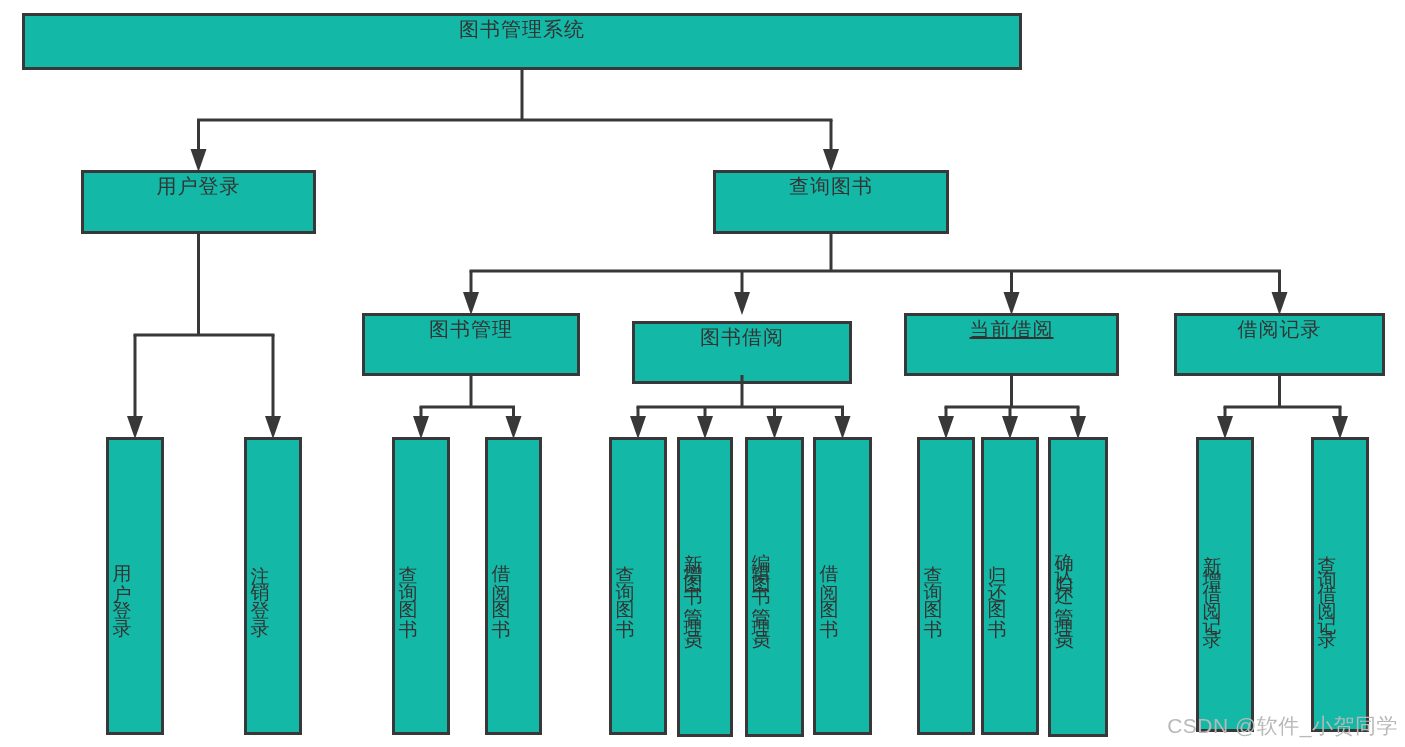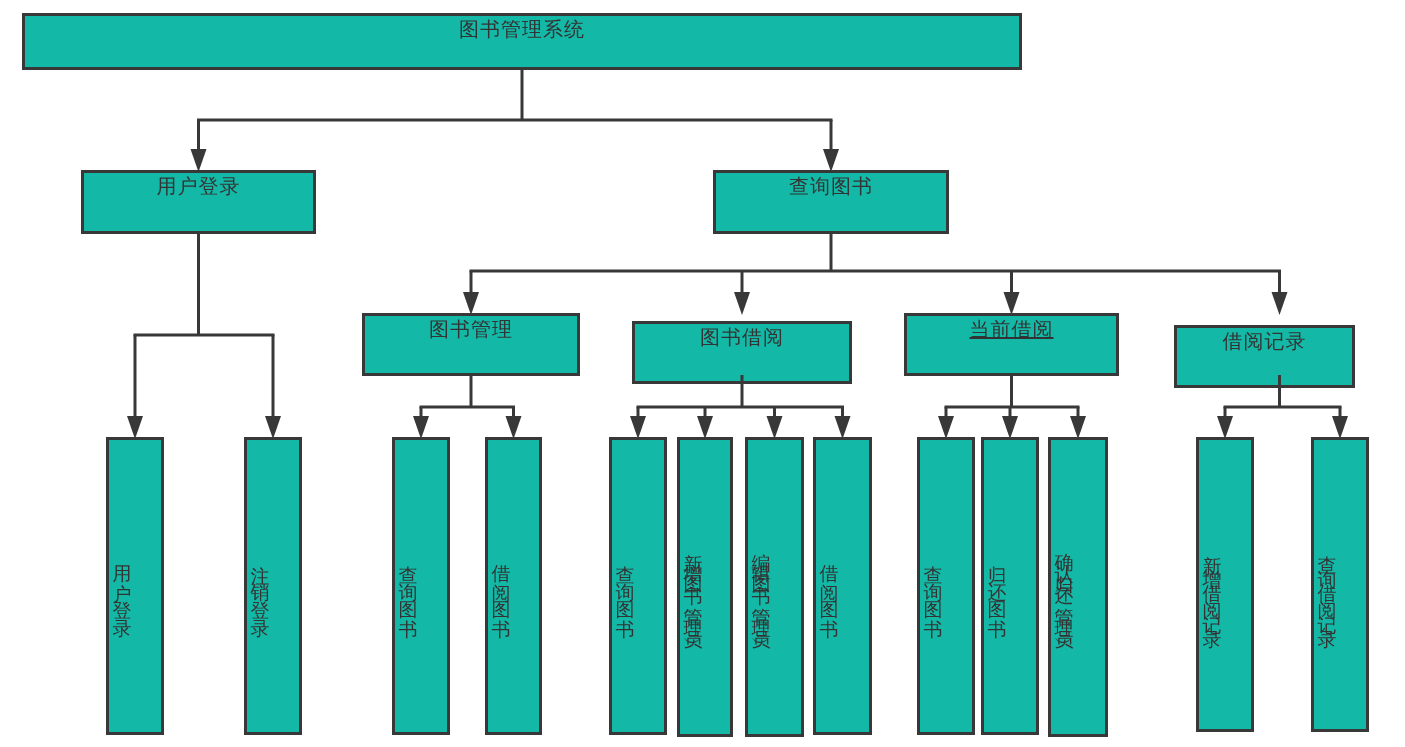--- a/index.html
+++ b/index.html
@@ -131,21 +131,21 @@
       </div>
       <div class="node node-h" style="left: 362px; top: 313px; width: 218px; height: 63px; border-color: rgb(56, 56, 56); color: rgb(51, 51, 51);">
         <span>图书管理</span>
       </div>
       <div class="node node-h" style="left: 632px; top: 321px; width: 220px; height: 63px; border-color: rgb(56, 56, 56); color: rgb(51, 51, 51);">
         <span>图书借阅</span>
       </div>
       <div class="node node-h" style="left: 904px; top: 313px; width: 215px; height: 63px; border-color: rgb(56, 56, 56); color: rgb(51, 51, 51); text-decoration: underline;">
         <span>当前借阅</span>
       </div>
-      <div class="node node-h" style="left: 1174px; top: 325px; width: 181px; height: 63px; border-color: rgb(56, 56, 56); color: rgb(51, 51, 51);">
+      <div class="node node-h" style="left: 1174px; top: 313px; width: 211px; height: 63px; border-color: rgb(56, 56, 56); color: rgb(51, 51, 51);">
         <span>借阅记录</span>
       </div>
       <div class="node node-v sp-wide" style="left: 106px; top: 437px; width: 58px; height: 298px; border-color: rgb(56, 56, 56); color: rgb(51, 51, 51);">
         <span>用户登录</span>
       </div>
       <div class="node node-v sp-wide" style="left: 244px; top: 437px; width: 58px; height: 298px; border-color: rgb(56, 56, 56); color: rgb(51, 51, 51);">
         <span>注销登录</span>
       </div>
       <div class="node node-v sp-wide" style="left: 392px; top: 437px; width: 58px; height: 298px; border-color: rgb(56, 56, 56); color: rgb(51, 51, 51);">
         <span>查询图书</span>
@@ -174,13 +174,14 @@
       <div class="node node-v sp-tight" style="left: 1048px; top: 437px; width: 60px; height: 300px; border-color: rgb(56, 56, 56); color: rgb(51, 51, 51);">
         <span>确认归还（管理员）</span>
       </div>
       <div class="node node-v sp-mid" style="left: 1196px; top: 437px; width: 58px; height: 295px; border-color: rgb(56, 56, 56); color: rgb(51, 51, 51);">
         <span>新增借阅记录</span>
       </div>
       <div class="node node-v sp-mid" style="left: 1311px; top: 437px; width: 58px; height: 295px; border-color: rgb(56, 56, 56); color: rgb(51, 51, 51);">
         <span>查询借阅记录</span>
       </div>
     </div>
+  <div class="watermark" style="color: rgb(185, 185, 185);">CSDN @软件_小贺同学</div>
 </div>
 
 </body></html>

